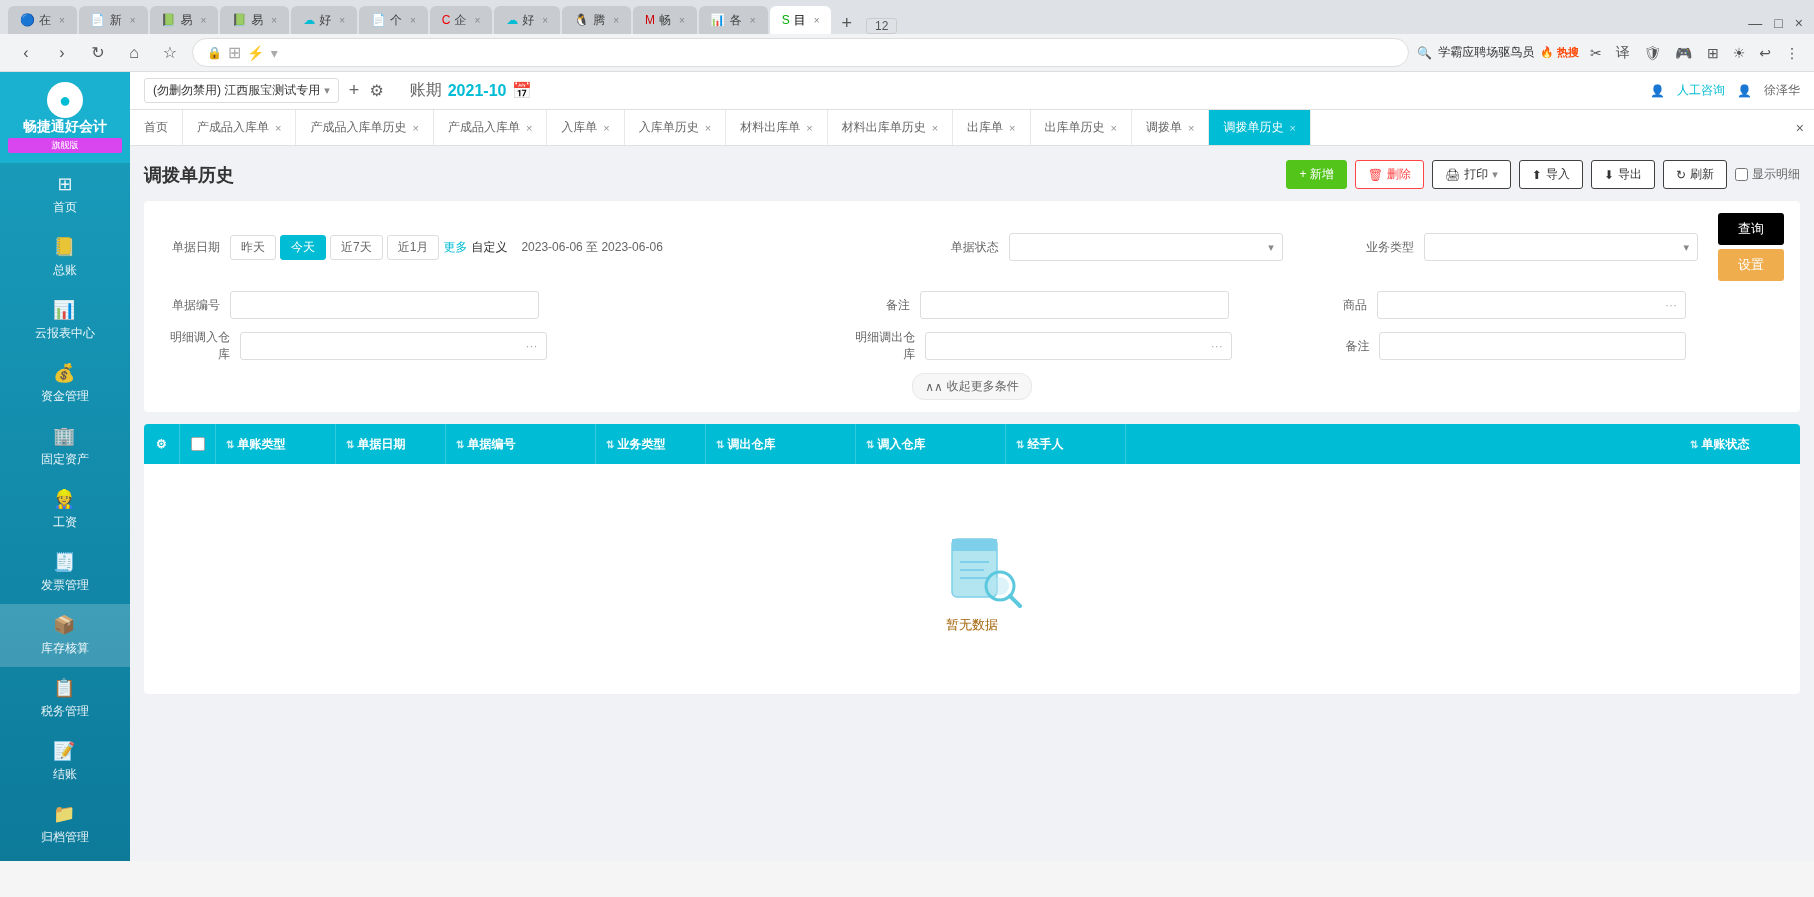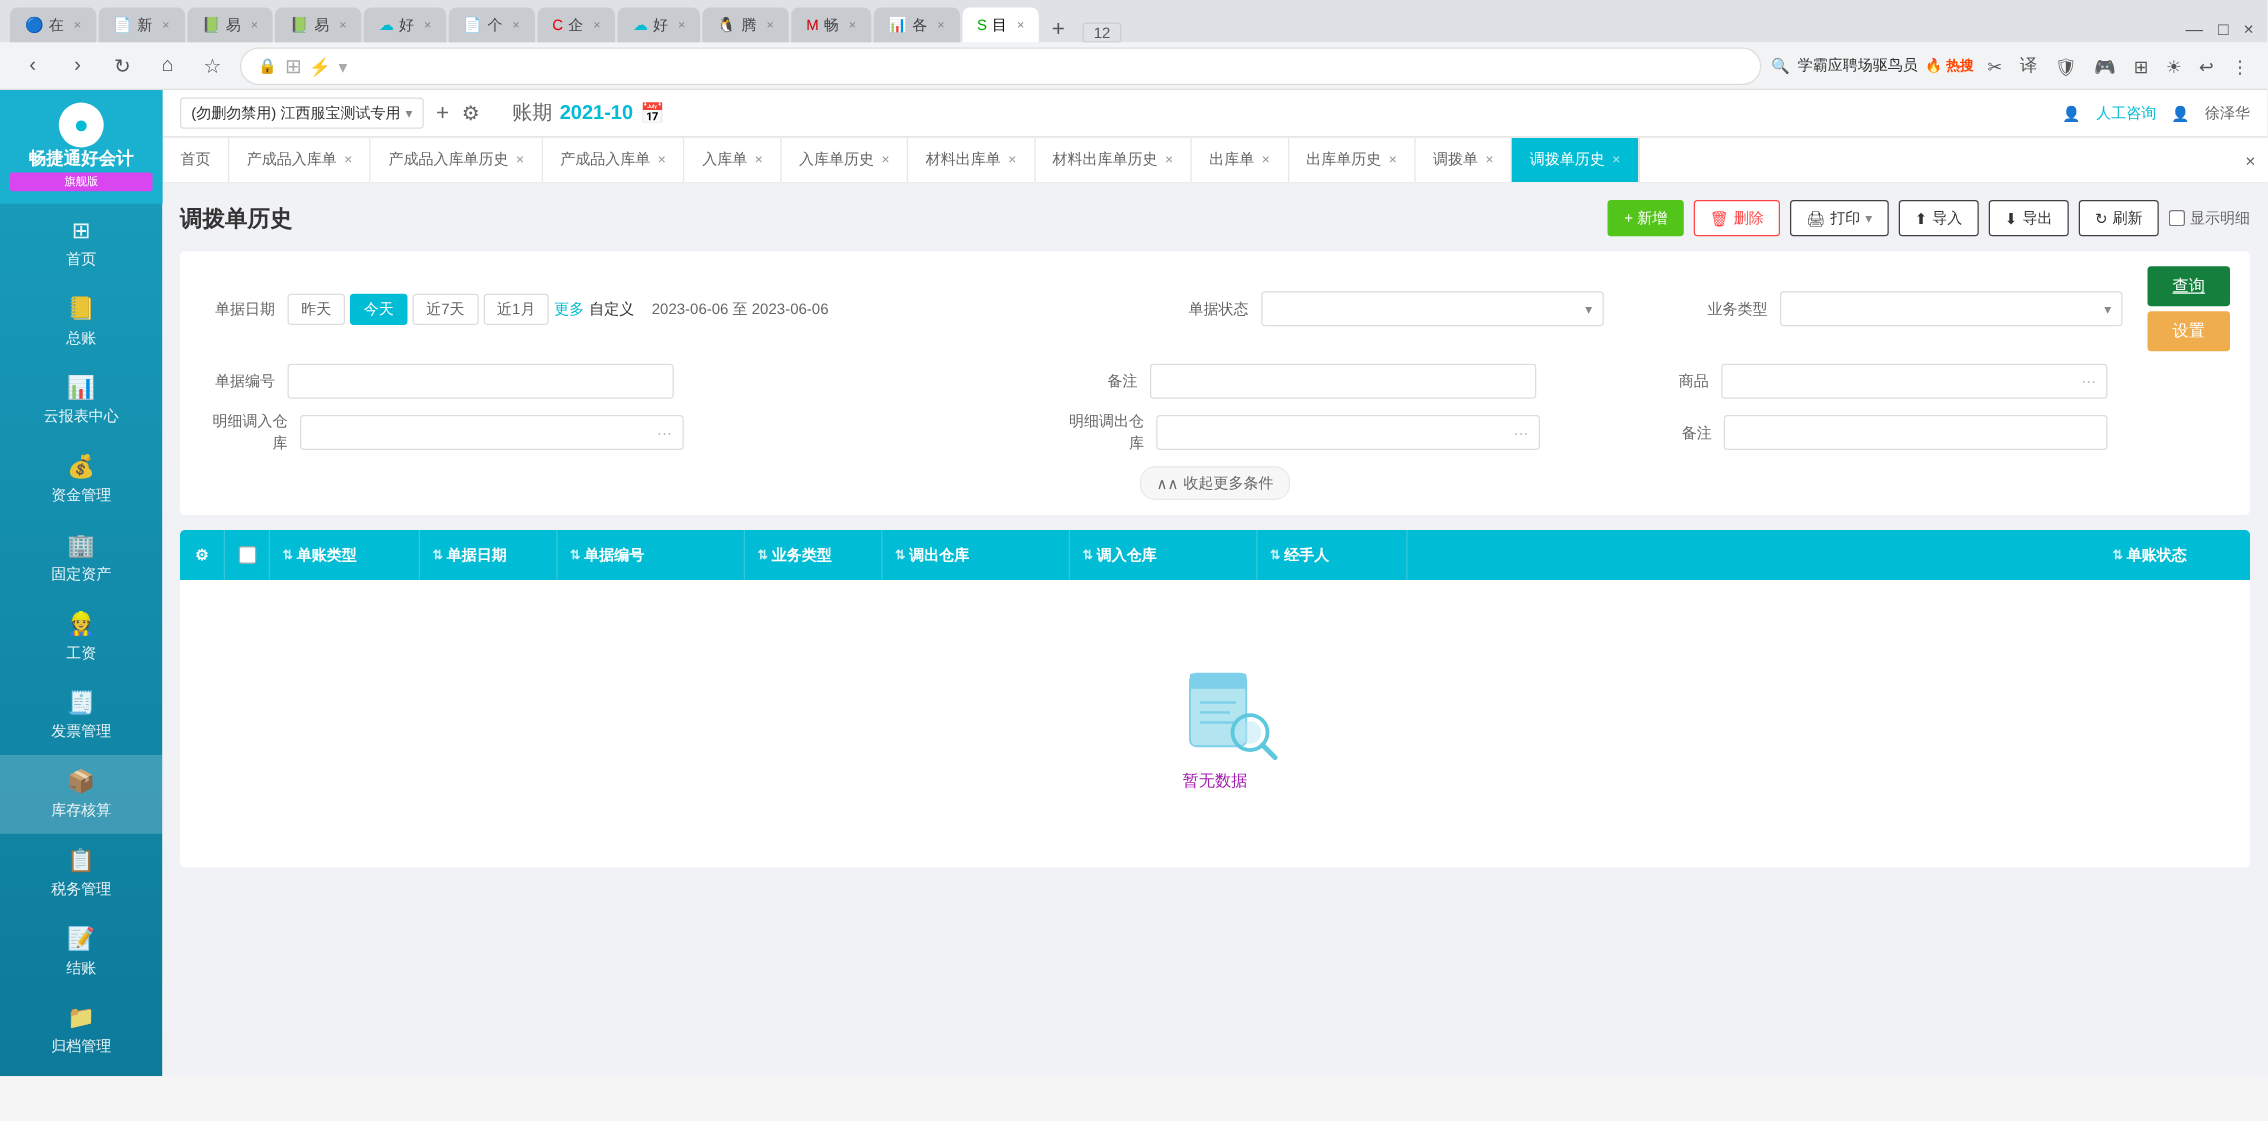--- a/index.html
+++ b/index.html
@@ -60,21 +60,21 @@
     .filter-panel { background: #fff; border-radius: 4px; padding: 12px 16px; margin-bottom: 12px; }
     .filter-row { display: flex; align-items: center; gap: 10px; margin-bottom: 10px; }
     .filter-label { color: #666; font-size: 12px; width: 60px; text-align: right; flex-shrink: 0; }
     .filter-date-btns { display: flex; align-items: center; gap: 4px; }
     .date-btn { padding: 3px 10px; border: 1px solid #ddd; border-radius: 3px; cursor: pointer; font-size: 12px; background: #fff; color: #666; }
     .date-btn.active { background: #00bcd4; color: #fff; border-color: #00bcd4; }
     .date-btn-more { font-size: 12px; color: #00bcd4; cursor: pointer; }
     .date-range-text { font-size: 12px; color: #666; margin-left: 4px; }
     .filter-select { flex: 1; border: 1px solid #ddd; border-radius: 3px; padding: 4px 8px; font-size: 12px; color: #333; display: flex; align-items: center; justify-content: space-between; cursor: pointer; max-width: 370px; height: 28px; }
     .filter-input { flex: 1; border: 1px solid #ddd; border-radius: 3px; padding: 4px 8px; font-size: 12px; max-width: 370px; height: 28px; outline: none; }
-    .btn-query { background: #15803d; color: #fff; border: none; padding: 6px 20px; border-radius: 3px; cursor: pointer; font-size: 13px; height: 32px; text-decoration: underline; }
+    .btn-query { background: #000000; color: #fff; border: none; padding: 6px 20px; border-radius: 3px; cursor: pointer; font-size: 13px; height: 32px; }
     .btn-setting { background: #f0ad4e; color: #fff; border: none; padding: 6px 16px; border-radius: 3px; cursor: pointer; font-size: 13px; height: 32px; }
     .collapse-row { display: flex; justify-content: center; margin-top: 4px; }
     .collapse-btn { display: flex; align-items: center; gap: 4px; color: #666; font-size: 12px; cursor: pointer; padding: 4px 12px; background: #f7f7f7; border-radius: 12px; border: 1px solid #e8e8e8; }
     .collapse-icon { font-size: 12px; }
 
     
     .table-container { background: #fff; border-radius: 4px; overflow: hidden; }
     .table-header { background: #00bcd4; display: flex; align-items: center; height: 40px; }
     .th-cell { color: #fff; font-size: 12px; font-weight: bold; padding: 0 10px; display: flex; align-items: center; gap: 3px; border-right: 1px solid rgba(255,255,255,0.2); height: 100%; }
     .th-cell:last-child { border-right: none; margin-left: auto; }
@@ -90,21 +90,21 @@
     .th-handler { width: 120px; }
     .th-status { width: 120px; }
     .th-action { flex: 1; justify-content: center; }
 
     
     .checkbox-box { width: 14px; height: 14px; border: 1px solid #aaa; border-radius: 2px; background: #fff; display: inline-block; }
 
     
     .empty-state { display: flex; flex-direction: column; align-items: center; justify-content: center; padding: 60px 0; }
     .empty-icon { width: 80px; height: 80px; position: relative; margin-bottom: 12px; }
-    .empty-text { color: #a21caf; font-size: 13px; }
+    .empty-text { color: #a16207; font-size: 13px; }
 
     
     ::-webkit-scrollbar { width: 6px; height: 6px; }
     ::-webkit-scrollbar-track { background: #f1f1f1; }
     ::-webkit-scrollbar-thumb { background: #ccc; border-radius: 3px; }
     .chevron { font-size: 11px; color: #888; }
 
     
     .period-selector { display: flex; align-items: center; gap: 6px; font-size: 16px; color: #666; margin-left: 16px; }
     .period-value { color: #00bcd4; font-weight: bold; }

